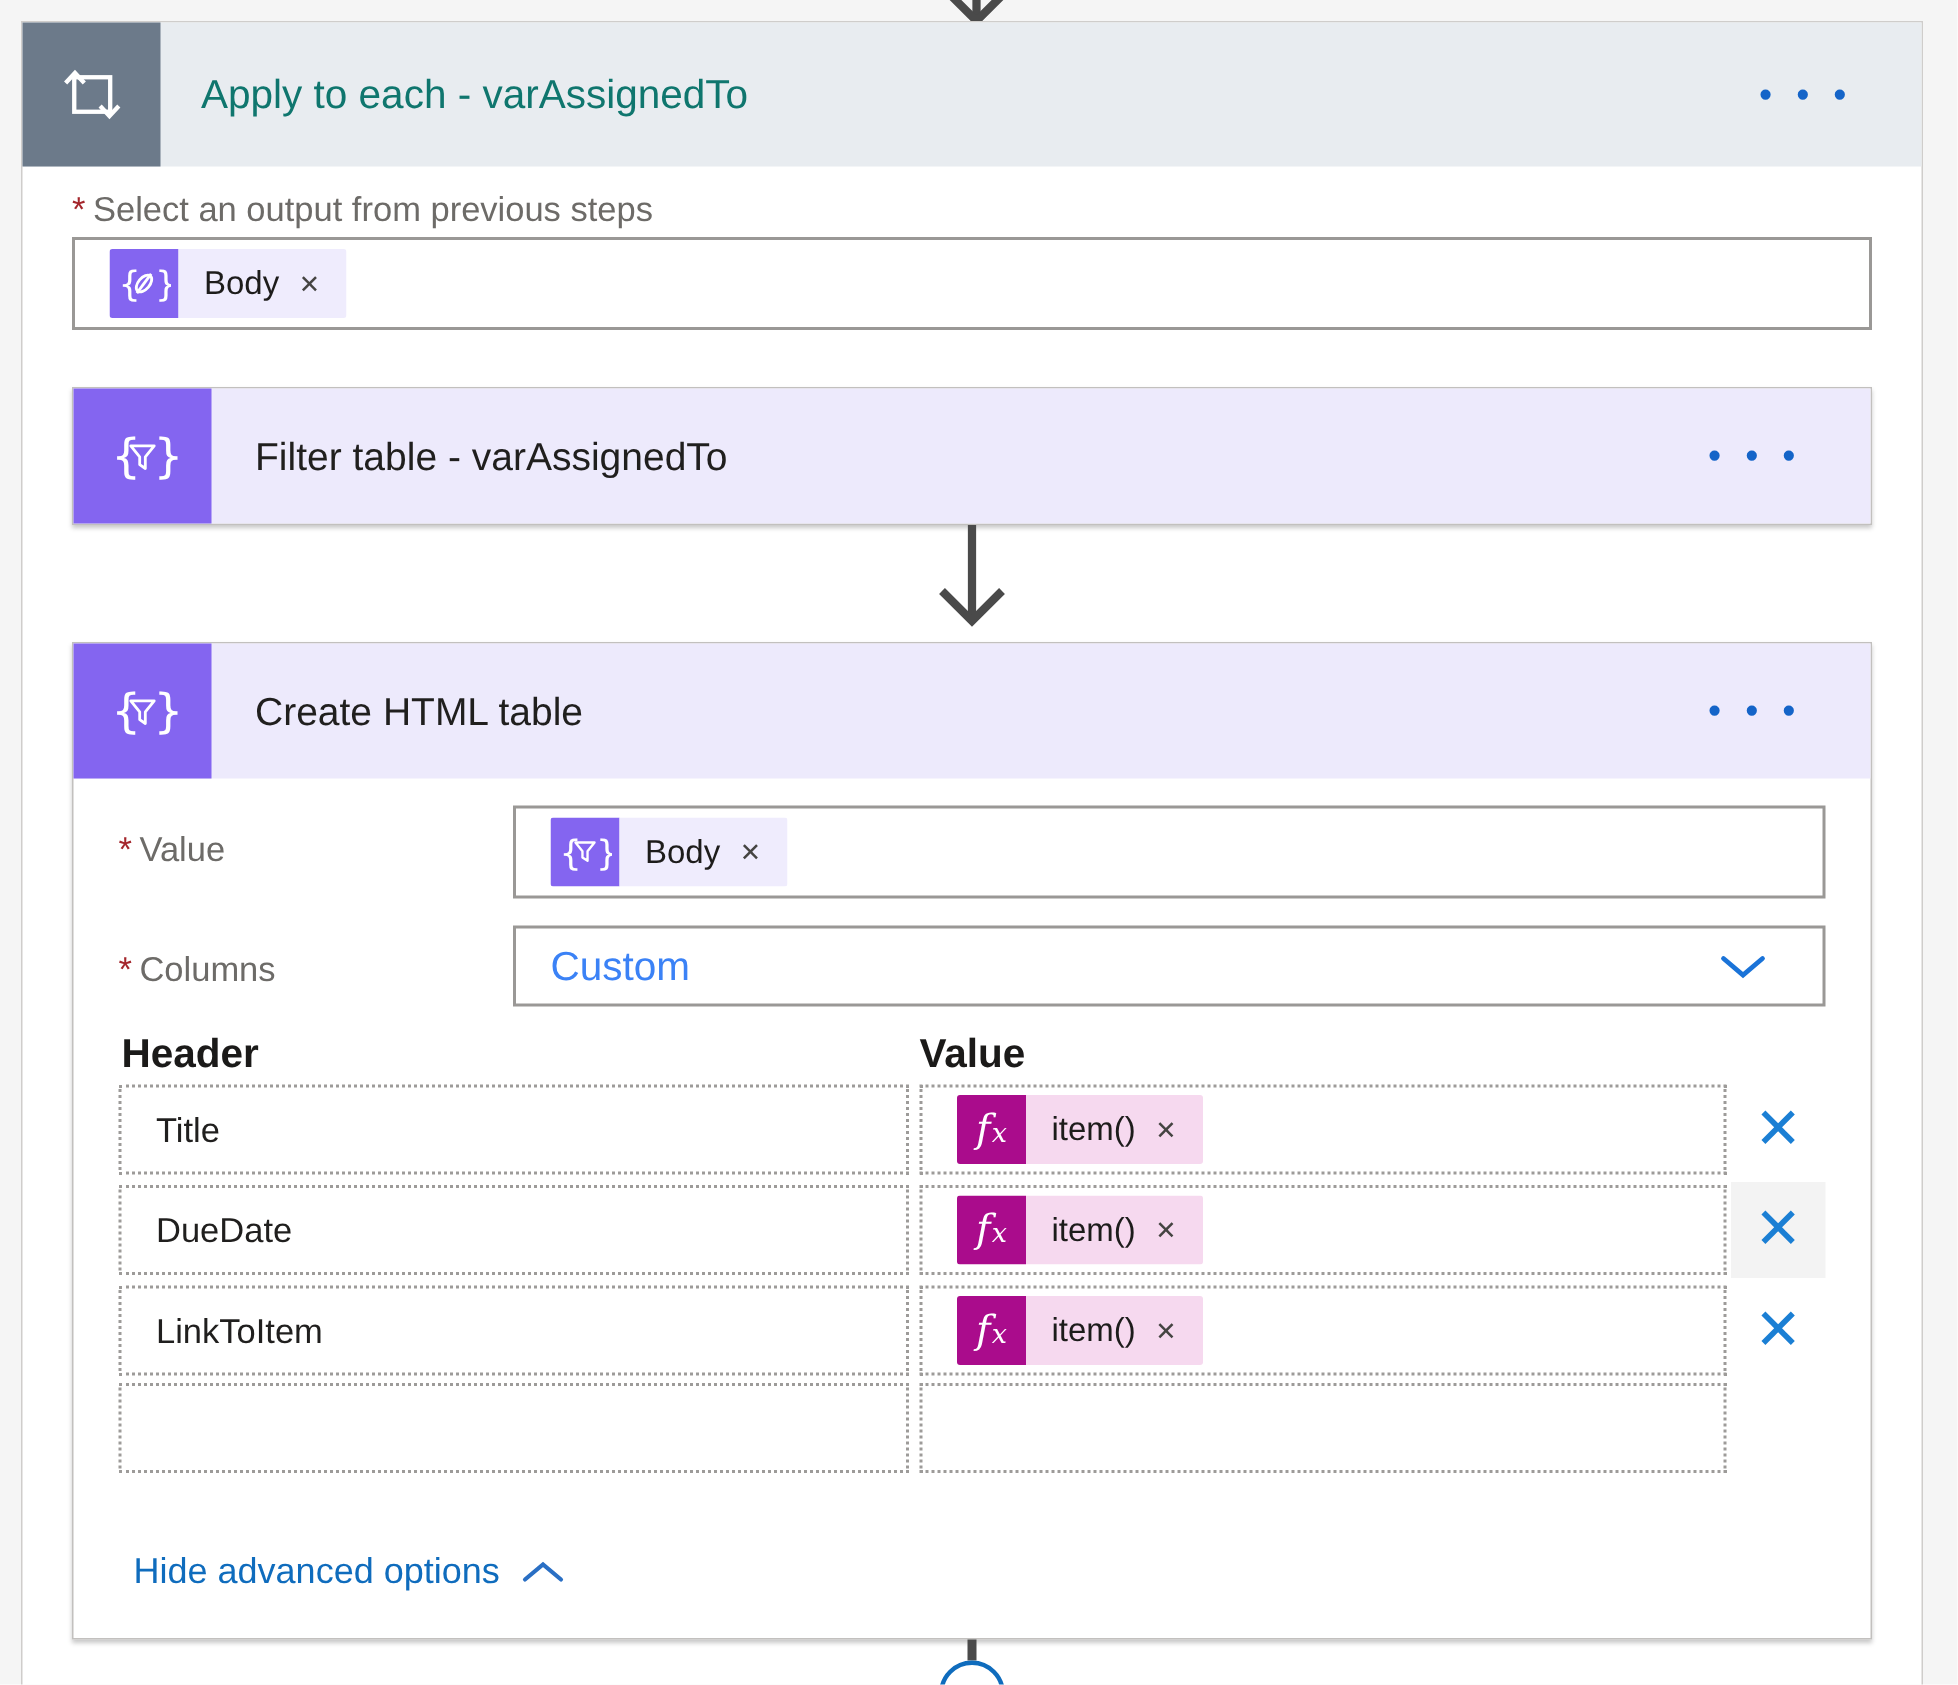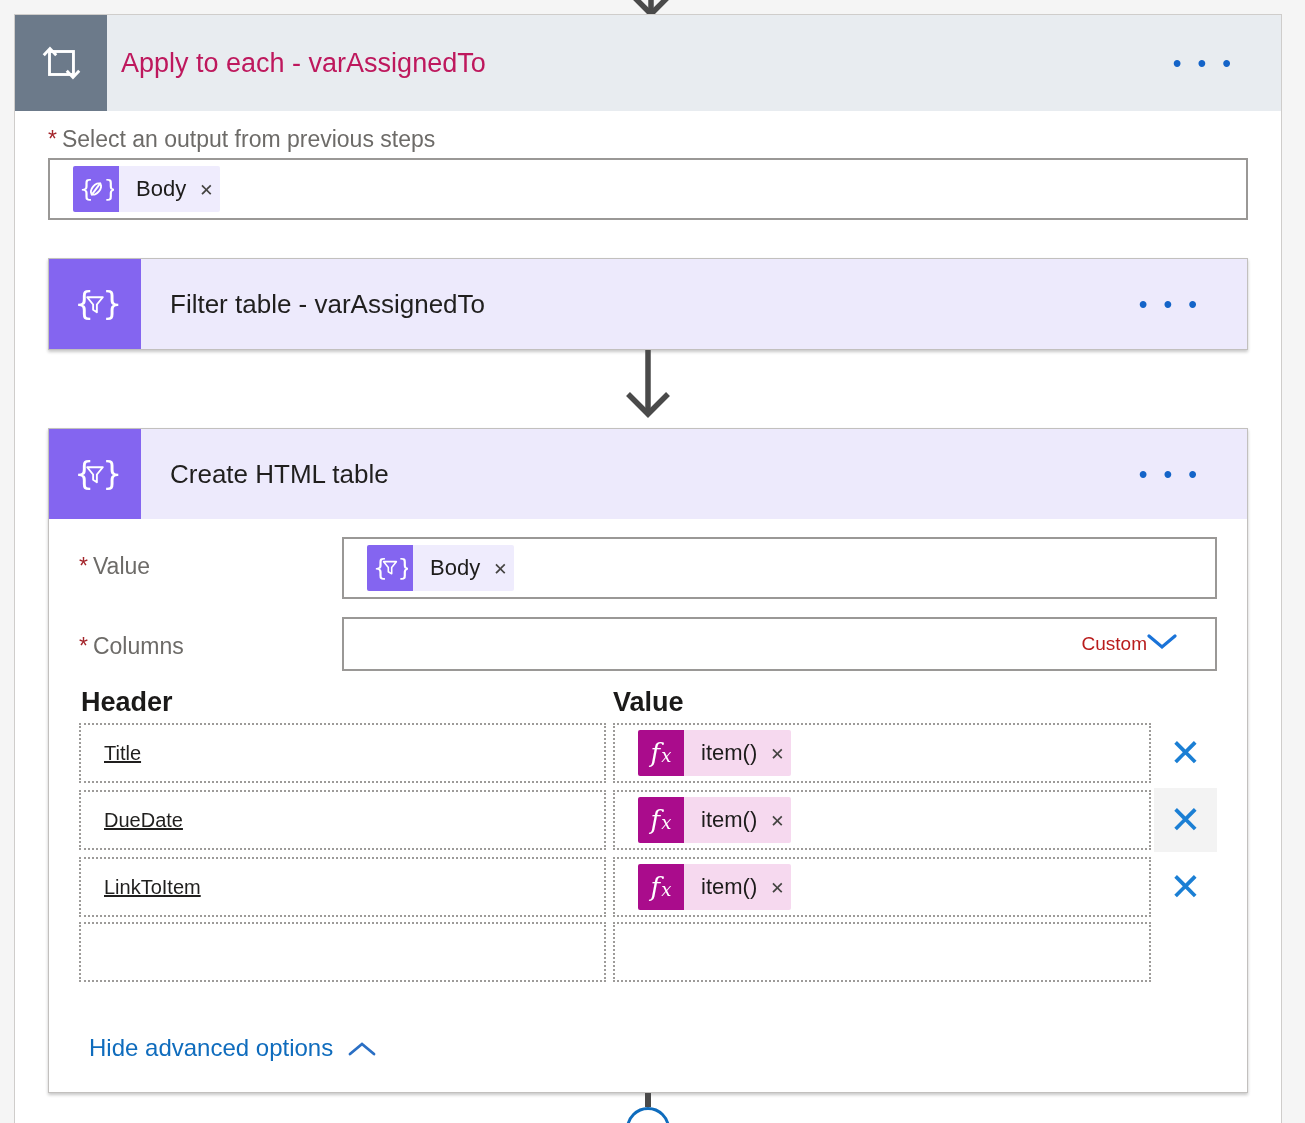--- a/index.html
+++ b/index.html
@@ -14,40 +14,40 @@
   .top-arrow { position:absolute; left:625px; top:-52px; }
   
   .scope {
     position:absolute; left:14px; top:14px; width:1268px; height:1200px;
     background:#ffffff; border:1px solid #cfcdcb; border-bottom:none;
   }
   .scope-header { display:flex; height:96px; background:#e8ecf0; cursor:pointer; }
   .icon-box { width:92px; flex:0 0 92px; display:flex; align-items:center; justify-content:center; }
   .icon-box.slate { background:#6c7a8a; }
   .icon-box.purple { background:#8465f0; }
-  .bar-title { flex:1; display:flex; align-items:center; padding-left:14px; font-size:27px; color:#be185d; }
+  .bar-title { flex:1; display:flex; align-items:center; padding-left:27px; font-size:27px; color:#0f766e; }
   .menu-dots {
     display:flex; align-items:center; padding-right:34px;
     color:#1464c8; font-size:25px; letter-spacing:16px; cursor:pointer; user-select:none;
   }
   .scope-body { padding:0 33px; }
   
   .field-label { margin-top:15px; font-size:23px; color:#6d6b68; }
   .required { color:#a4262c; margin-right:5px; }
   
   .text-input {
     margin-top:5px; height:62px; border:2px solid #9a9896; background:#fff;
     display:flex; align-items:center; padding-left:23px;
   }
   
   .token { display:inline-flex; height:46px; border-radius:2px; overflow:hidden; cursor:pointer; }
   .token-icon { width:46px; flex:0 0 46px; display:flex; align-items:center; justify-content:center; }
   .token-icon.purple { background:#8465f0; }
   .token-icon.magenta { background:#aa0c8c; }
-  .token-body { display:flex; align-items:center; gap:13px; padding:0 7px 0 17px; font-size:22px; color:#1d1c1b; }
+  .token-body { display:flex; align-items:center; gap:13px; padding:0 18px 0 17px; font-size:22px; color:#1d1c1b; }
   .token-body.lavender { background:#efecfd; }
   .token-body.pink { background:#f6d9ef;justify-content:space-between; }
   .token-x { font-size:17px; color:#454442; cursor:pointer; padding-top:2px; }
   .fx { font-family:"DejaVu Serif",serif; font-style:italic; color:#fff; font-size:26px; line-height:1; }
   .fxx { font-family:"DejaVu Serif",serif; font-style:italic; color:#fff; font-size:18px; line-height:1; margin-left:1px; margin-top:6px; }
   
   .action-card { border:1px solid #c2c0be; box-shadow:0 2px 3px rgba(0,0,0,.22); background:#fff; }
   .action-card.bar-only { margin-top:38px; }
   .action-bar { display:flex; height:90px; background:#edeafc; cursor:pointer; }
   .action-bar .icon-box { flex-basis:92px; width:92px; }
@@ -55,28 +55,28 @@
   
   .arrow-block { height:78px; display:flex; justify-content:center; align-items:flex-start; }
   
   .card-body { padding:0 30px 30px 30px; }
   .param-row { display:flex; margin-top:18px; }
   .param-label { width:263px; flex:0 0 263px; padding-top:16px; font-size:23px; color:#6d6b68; }
   .param-input { width:878px; margin-top:0; }
   .text-input.param { margin-top:0; }
   .dropdown {
     width:878px; height:54px; border:2px solid #9a9896; background:#fff; cursor:pointer;
-    display:flex; align-items:center; justify-content:flex-end;
-    padding:0 38px 0 23px; font-size:19px; color:#b91c1c;
+    display:flex; align-items:center; justify-content:space-between;
+    padding:0 38px 0 23px; font-size:27px; color:#3b82f6;
   }
   .cols-header { display:flex; margin-top:16px; font-size:27px; font-weight:bold; color:#1b1a19; }
   .col-h { width:534px; flex:0 0 534px; padding-left:2px; }
   .trow { display:flex; align-items:center; margin-top:3px; }
   .cell { height:60px; border:2px dotted #9d9b99; background:#fff; display:flex; align-items:center; cursor:text; }
-  .header-cell { width:527px; flex:0 0 527px; padding-left:23px; font-size:20px; color:#201f1e; margin-right:7px;text-decoration:underline; }
+  .header-cell { width:527px; flex:0 0 527px; padding-left:23px; font-size:23px; color:#201f1e; margin-right:7px; }
   .value-cell { width:538px; flex:0 0 538px; padding-left:23px; }
   .row-x { width:70px; height:64px; margin-left:3px; display:flex; align-items:center; justify-content:center; cursor:pointer; }
   .row-x.hovered { background:#f3f3f3; }
   .x-glyph { font-size:38px; color:#1b7fd4; line-height:1; font-weight:400; }
   .hide-advanced {
     display:inline-flex; align-items:center; gap:15px; margin:52px 0 0 10px;
     color:#0f6cbd; font-size:24px; cursor:pointer;
   }
   
   .stub { width:6px; height:14px; background:#4a4a4a; margin:0 auto; }

